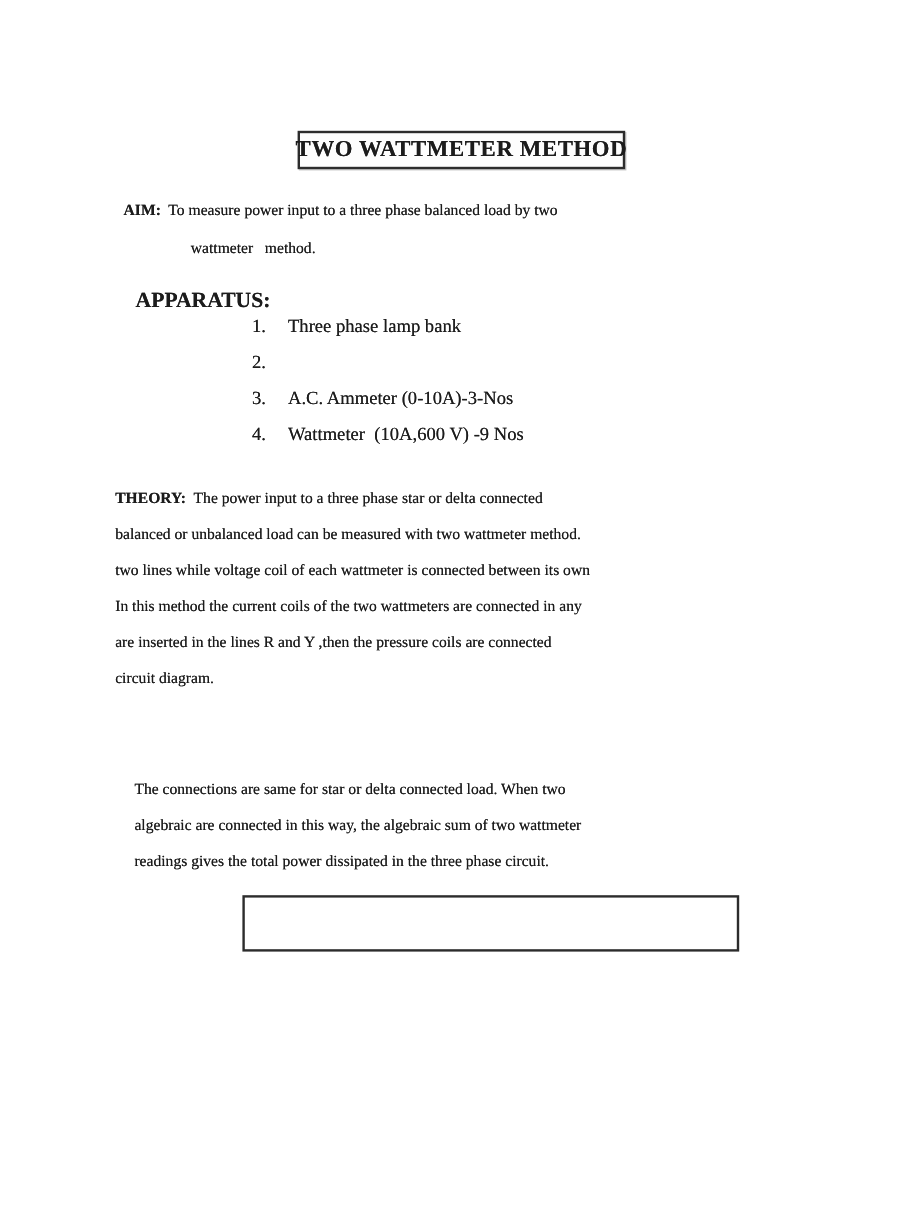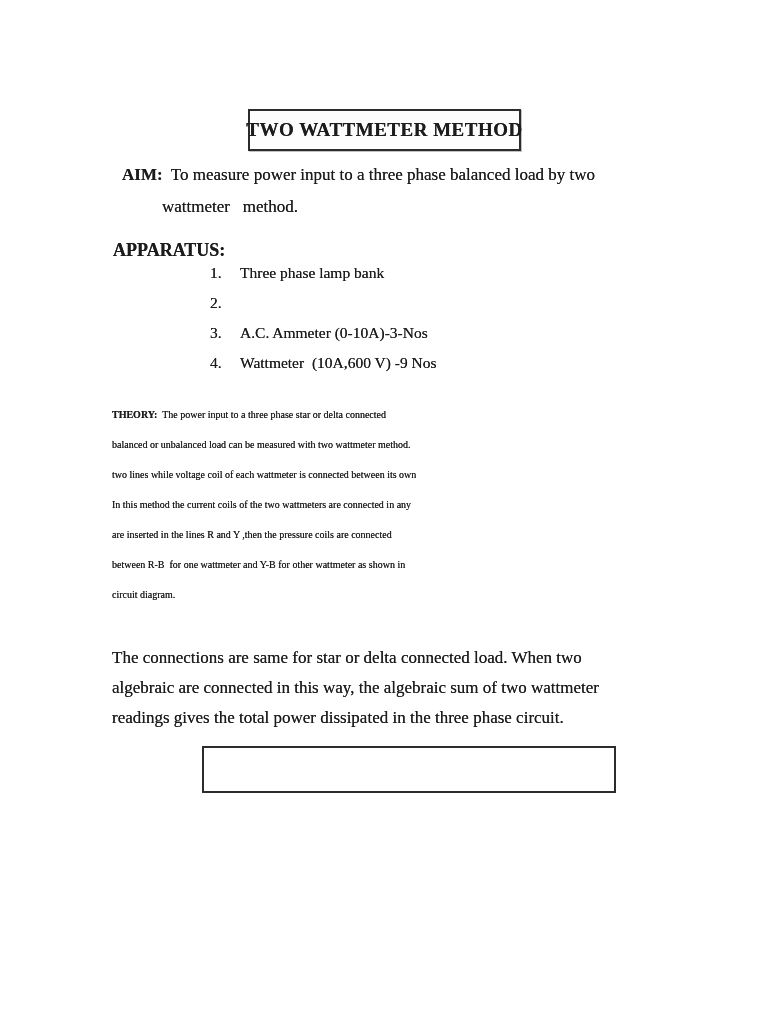--- a/index.html
+++ b/index.html
@@ -11,53 +11,53 @@
     position: relative;
     overflow: hidden;
   }
   .abs { position: absolute; }
   .pre { white-space: pre; }
   .scan { text-shadow: 0 0 0.55px rgba(20,20,20,0.85); }
 
   
   .title-box {
     left: 248px; top: 109px;
-    width: 273px; height: 42px;
+    width: 273px; height: 32px;
     box-sizing: border-box;
     border: 2px solid #2c2c2c;
     box-shadow: 1px 1px 0 rgba(120,120,120,0.45);
     display: flex; align-items: center; justify-content: center;
     background: #fdfdfd;
   }
   .title-box .title-text {
     font-weight: bold;
     font-size: 19px;
     letter-spacing: 0.5px;
     white-space: pre;
   }
 
   
-  .aim { left: 122px; top: 159px; font-size: 17px; line-height: 32px; }
-  .aim .line2 { margin-left: 40px; }
+  .aim { left: 103px; top: 159px; font-size: 13px; line-height: 32px; }
+  .aim .line2 { margin-left: 56px; }
   .bold-label { font-weight: bold; }
 
   
   .apparatus-heading {
     left: 113px; top: 240px;
     font-size: 18px; font-weight: bold; line-height: 20px;
   }
   .apparatus-list { left: 210px; top: 258px; font-size: 15.5px; line-height: 30px; }
   .apparatus-row { display: flex; }
   .apparatus-num { width: 30px; flex: 0 0 30px; }
 
   
-  .theory { left: 112px; top: 400px; font-size: 10px; line-height: 30px; }
+  .theory { left: 96px; top: 400px; font-size: 13px; line-height: 30px; }
 
   
-  .para2 { left: 112px; top: 643px; font-size: 17px; line-height: 30px; }
+  .para2 { left: 112px; top: 643px; font-size: 13px; line-height: 30px; }
 
   
   .note-box {
     left: 202px; top: 746px;
     width: 414px; height: 47px;
     box-sizing: border-box;
     border: 2px solid #2c2c2c;
     padding: 6px 8px 0 11px;
     overflow: hidden;
     font-size: 16px;
@@ -96,21 +96,20 @@
     <span class="pre">Wattmeter  (10A,600 V) -9 Nos</span>
   </div>
 </div>
 
 <div class="abs theory scan">
   <div class="pre"><span class="bold-label">THEORY:</span><span>  The power input to a three phase star or delta connected</span></div>
   <div class="pre">balanced or unbalanced load can be measured with two wattmeter method.</div>
   <div class="pre">two lines while voltage coil of each wattmeter is connected between its own</div>
   <div class="pre">In this method the current coils of the two wattmeters are connected in any</div>
   <div class="pre">are inserted in the lines R and Y ,then the pressure coils are connected</div>
-  <div class="pre">between R-B  for one wattmeter and Y-B for other wattmeter as shown in</div>
   <div class="pre">circuit diagram.</div>
 </div>
 
 <div class="abs para2 scan">
   <div class="pre">The connections are same for star or delta connected load. When two</div>
   <div class="pre">algebraic are connected in this way, the algebraic sum of two wattmeter</div>
   <div class="pre">readings gives the total power dissipated in the three phase circuit.</div>
 </div>
 
 <div class="abs note-box scan">

